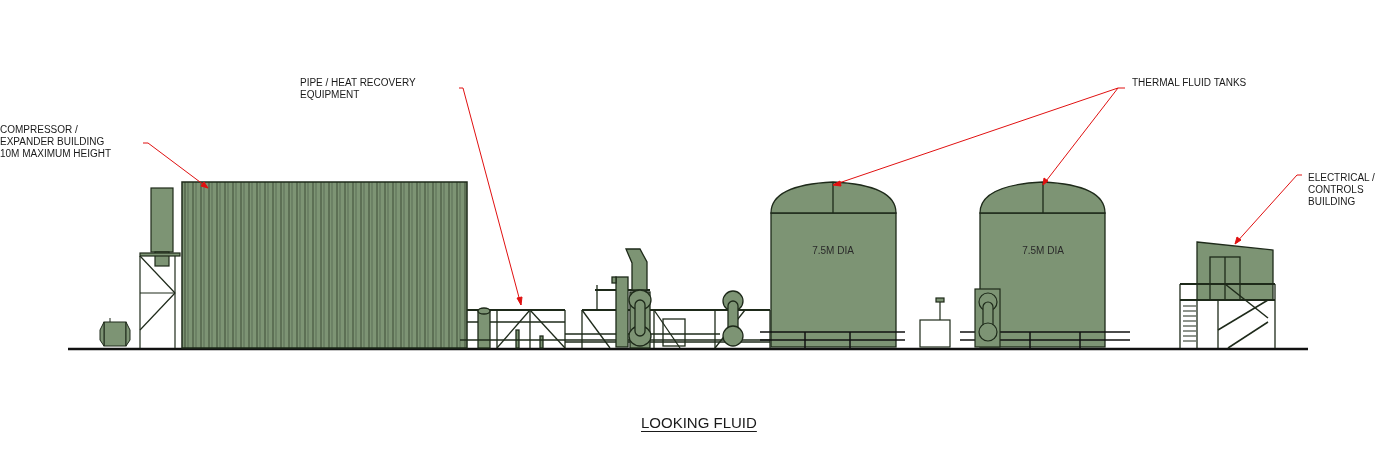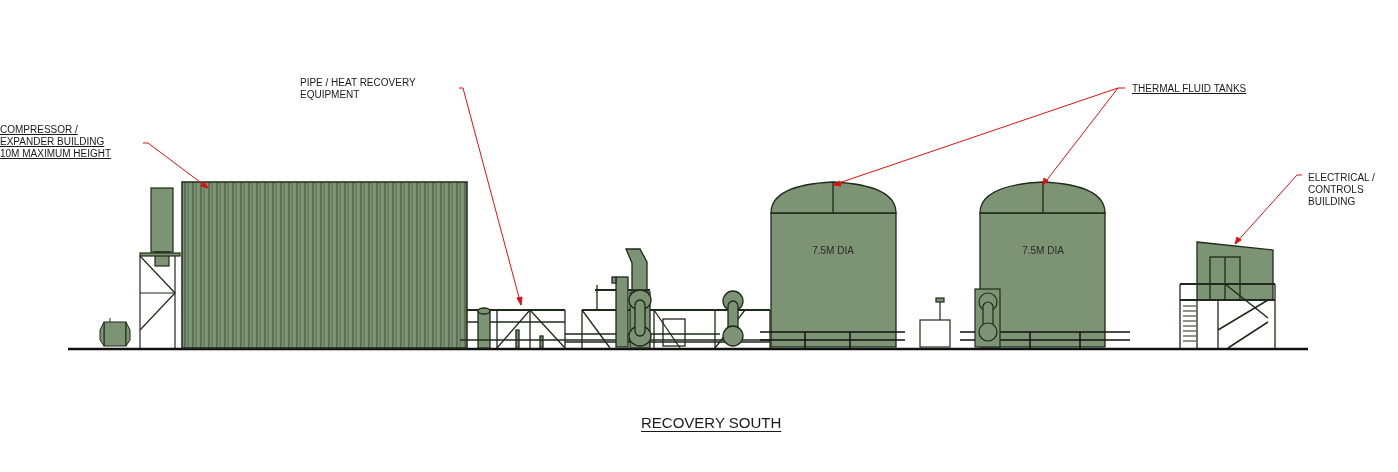--- a/index.html
+++ b/index.html
@@ -167,23 +167,23 @@
     <polyline points="1125,88 1118,88 833,185" fill="none"></polyline>
     <polygon points="833,185 840,181 841,186"></polygon>
     <line x1="1118" y1="88" x2="1043" y2="185"></line>
     <polygon points="1043,185 1044,178 1048,181"></polygon>
 
     <polyline points="1302,175 1297,175 1235,244" fill="none"></polyline>
     <polygon points="1235,244 1237,237 1241,240"></polygon>
   </g>
 </svg>
 
-<div class="label right" style="left:0px; top:124px; width:140px;text-decoration:underline;">COMPRESSOR /
+<div class="label right" style="left:0px; top:124px; width:140px;">COMPRESSOR /
 EXPANDER BUILDING
 10M MAXIMUM HEIGHT</div>
 <div class="label right" style="left:300px; top:77px; width:156px;">PIPE / HEAT RECOVERY
 EQUIPMENT</div>
-<div class="label left" style="left:1132px; top:83px;text-decoration:underline;">THERMAL FLUID TANKS</div>
+<div class="label left" style="left:1132px; top:77px;">THERMAL FLUID TANKS</div>
 <div class="label left" style="left:1308px; top:172px;">ELECTRICAL /
 CONTROLS
 BUILDING</div>
 
-<div id="view-title">RECOVERY SOUTH</div>
+<div id="view-title">LOOKING FLUID</div>
 
 </body></html>

